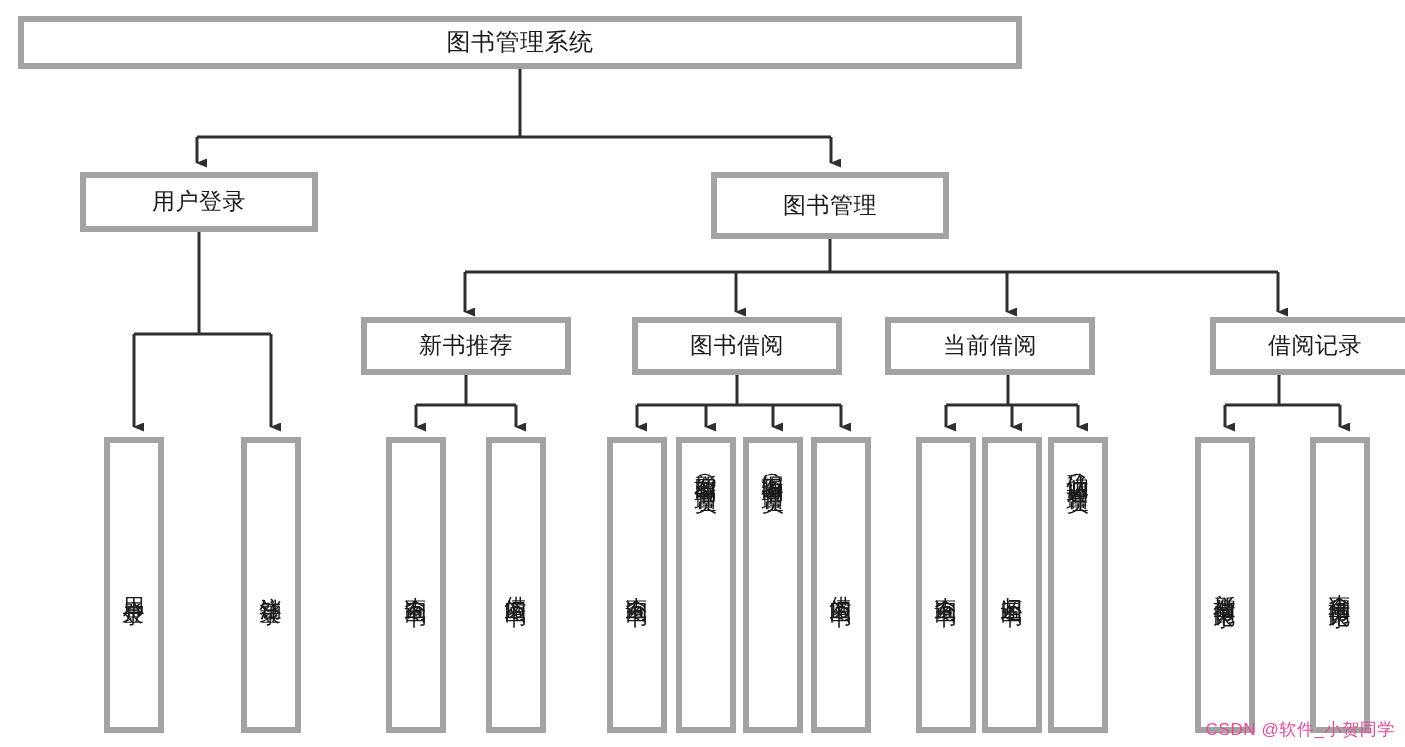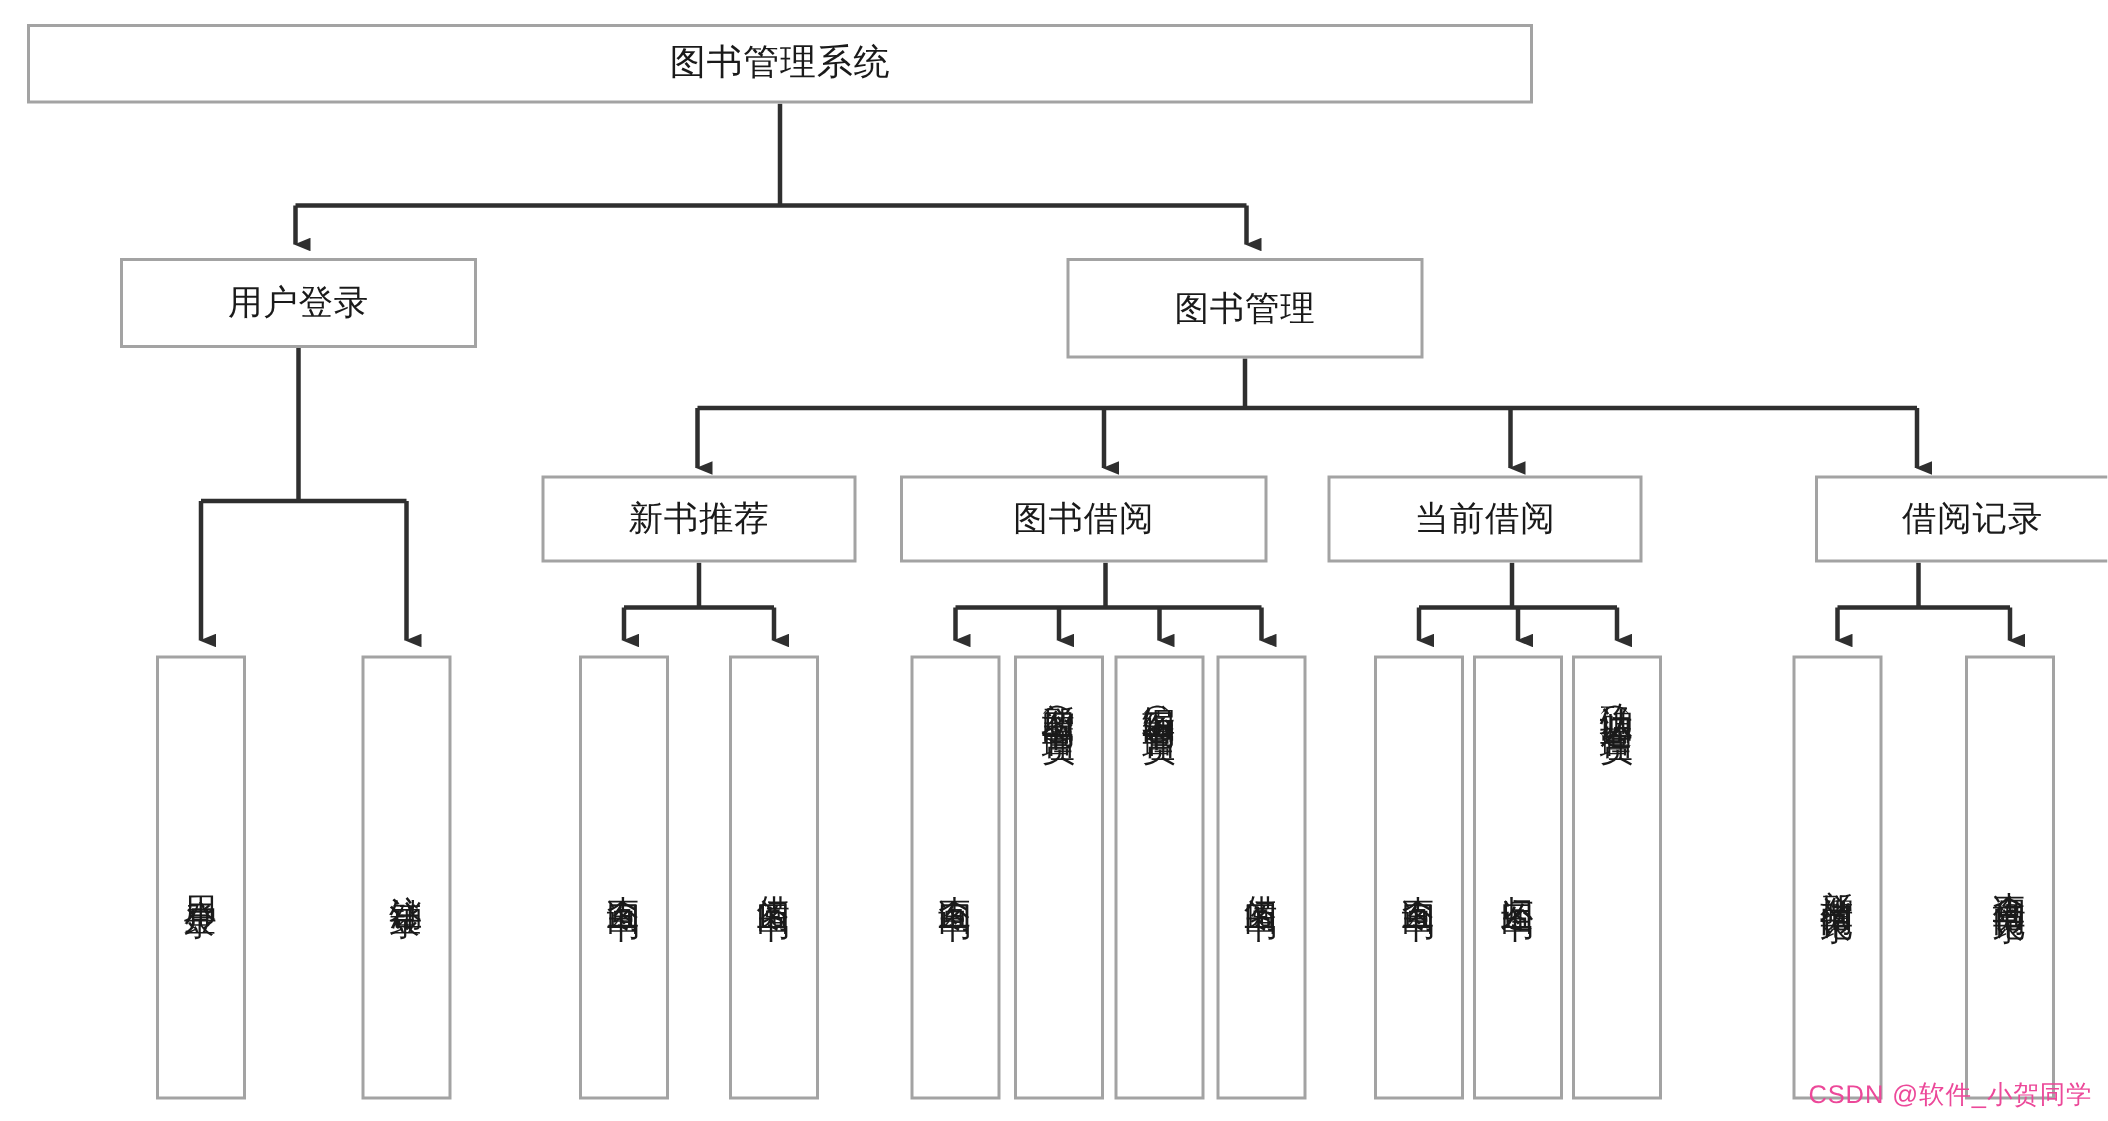--- a/index.html
+++ b/index.html
@@ -22,21 +22,21 @@
     position: absolute;
     left: 0;
     top: 0;
     width: 1405px;
     height: 747px;
     pointer-events: none;
   }
   .node-box {
     position: absolute;
     box-sizing: border-box;
-    border: 2px solid #a3a3a3;
+    border: 6px solid #a3a3a3;
     background: #ffffff;
     display: flex;
     align-items: center;
     justify-content: center;
     color: #1a1a1a;
     z-index: 2;
   }
   .node-label {
     display: block;
     text-align: center;
@@ -152,21 +152,21 @@
   </div>
 
   <div class="node-box horiz" style="left:711px; top:172px; width:238px; height:67px;">
     <span class="node-label">图书管理</span>
   </div>
 
   <div class="node-box horiz" style="left:361px; top:317px; width:210px; height:58px;">
     <span class="node-label">新书推荐</span>
   </div>
 
-  <div class="node-box horiz" style="left:600px; top:317px; width:245px; height:58px;">
+  <div class="node-box horiz" style="left:632px; top:317px; width:210px; height:58px;">
     <span class="node-label">图书借阅</span>
   </div>
 
   <div class="node-box horiz" style="left:885px; top:317px; width:210px; height:58px;">
     <span class="node-label">当前借阅</span>
   </div>
 
   <div class="node-box horiz" style="left:1210px; top:317px; width:210px; height:58px;">
     <span class="node-label">借阅记录</span>
   </div>

